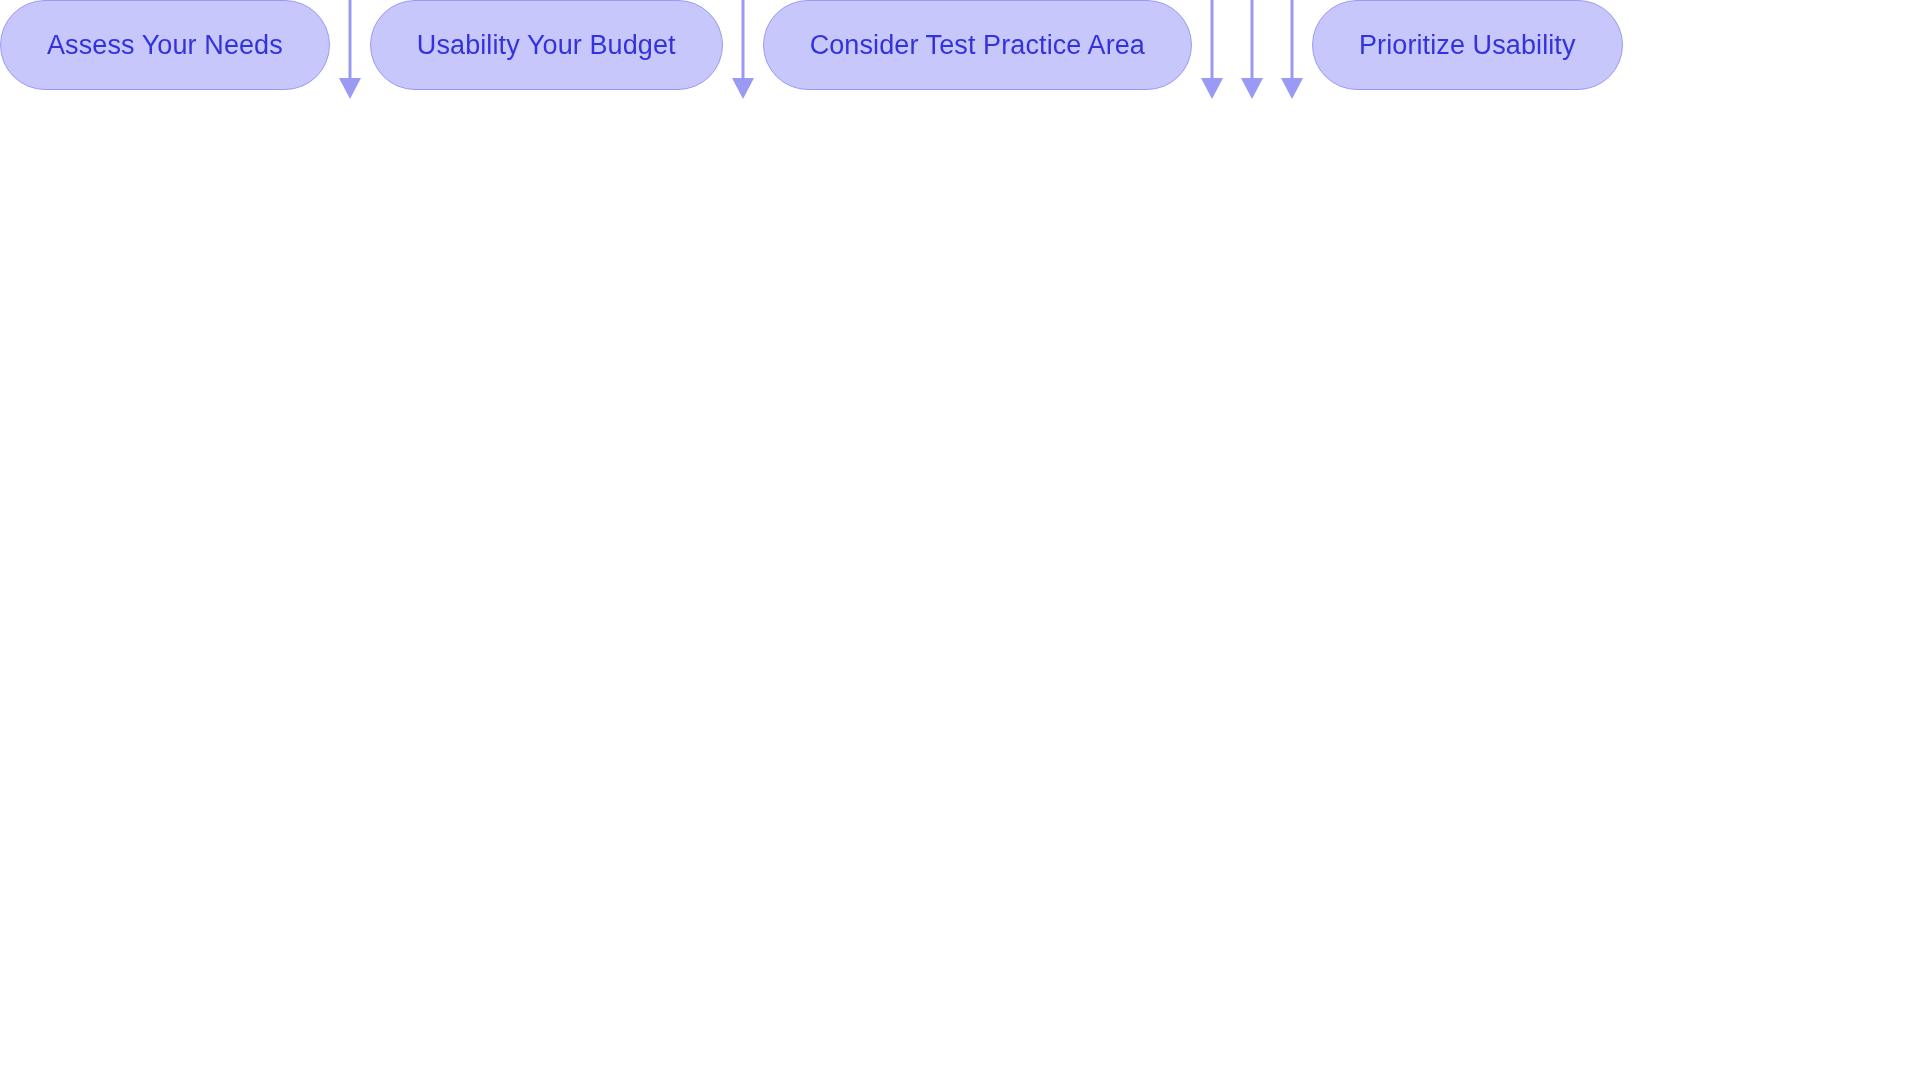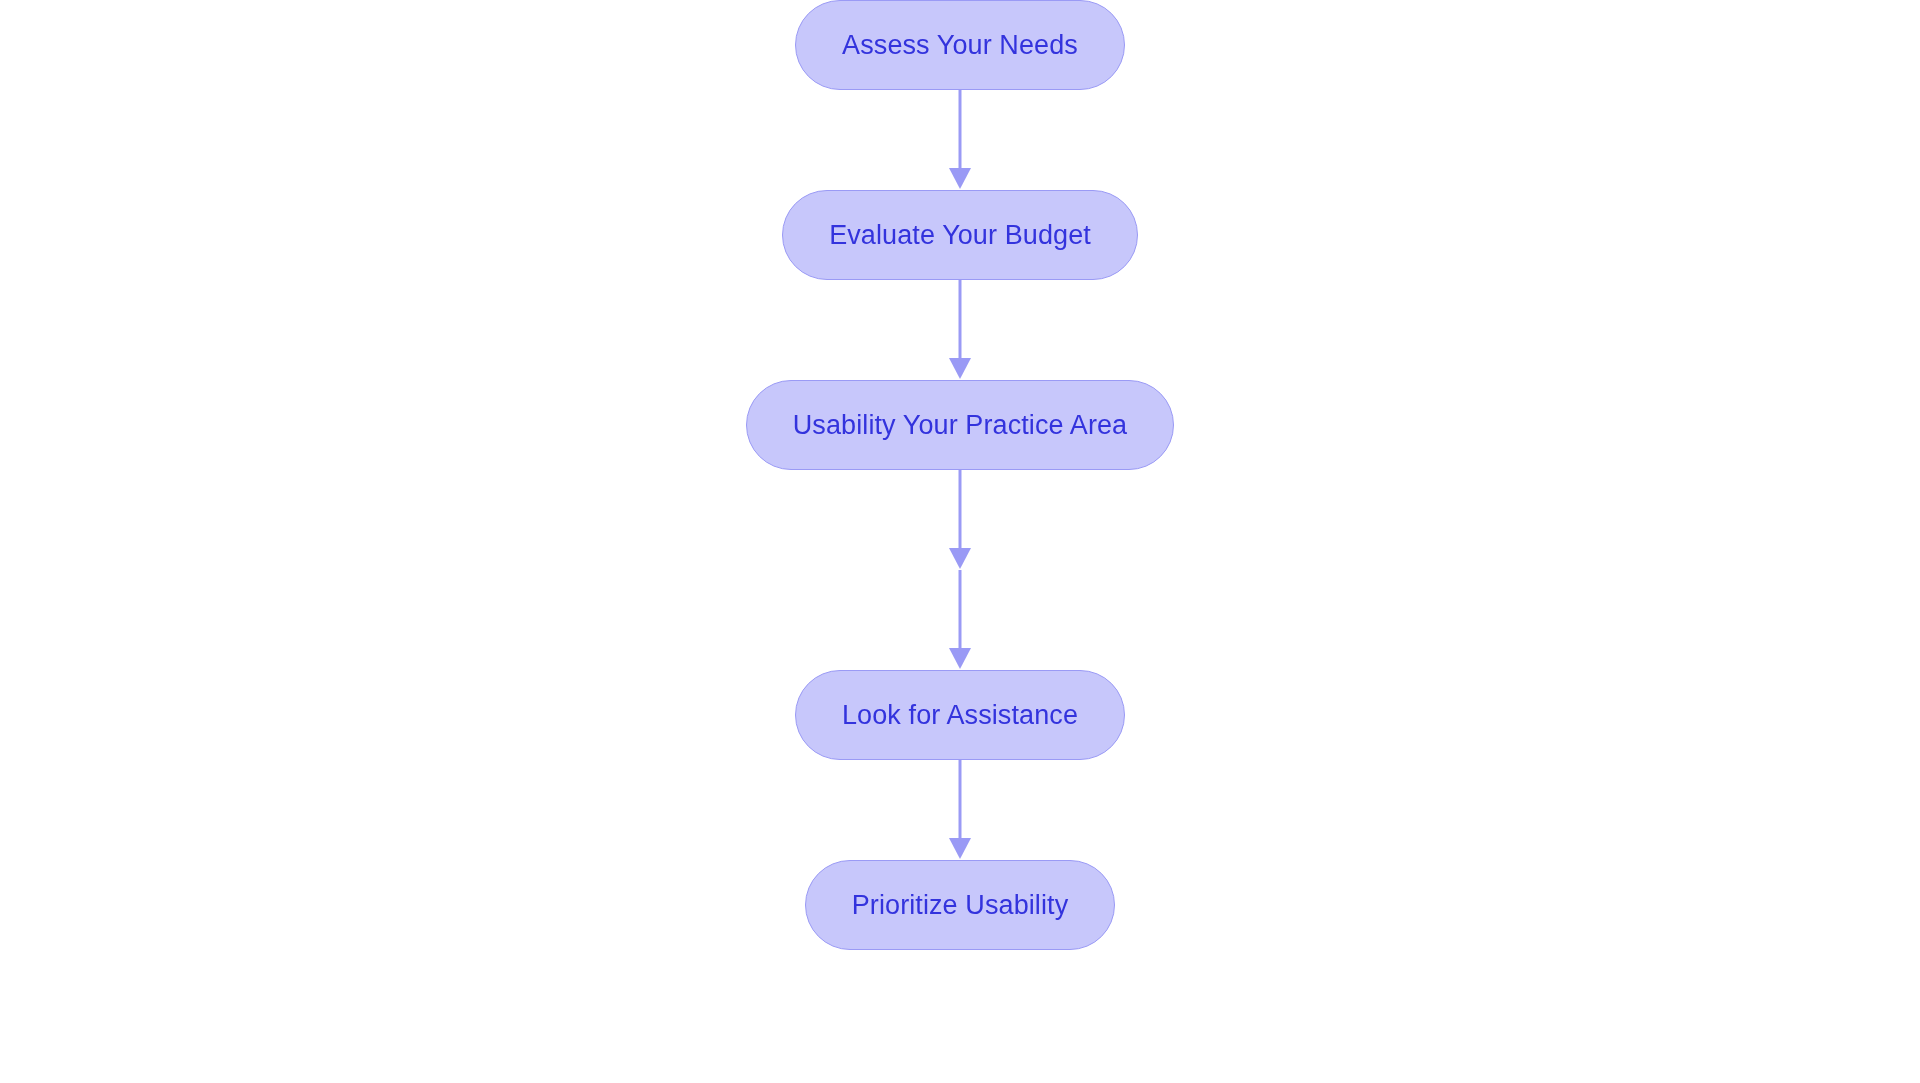--- a/index.html
+++ b/index.html
@@ -20,22 +20,22 @@
     height: 1083px;
     background: #ffffff;
   }
   .flow-column {
     position: absolute;
     left: 0;
     top: 0;
     width: 1920px;
     height: 1083px;
     display: flex;
-    flex-direction: column;
-    align-items: center;
+    flex-direction: row;
+    align-items: flex-start;
     justify-content: flex-start;
   }
   .node {
     box-sizing: border-box;
     height: 90px;
     display: flex;
     align-items: center;
     justify-content: center;
     background: #c7c7fb;
     border: 1.4px solid #9a9af5;
@@ -74,52 +74,49 @@
     </div>
 
     <div class="connector">
       <svg viewBox="0 0 40 100" xmlns="http://www.w3.org/2000/svg">
         <line x1="20" y1="0" x2="20" y2="78" stroke="#9a9af5" stroke-width="3"></line>
         <polygon points="9,78 31,78 20,99" fill="#9a9af5"></polygon>
       </svg>
     </div>
 
     <div class="node">
-      <span class="node-label">Evaluate Your Budget</span>
+      <span class="node-label">Usability Your Budget</span>
     </div>
 
     <div class="connector">
       <svg viewBox="0 0 40 100" xmlns="http://www.w3.org/2000/svg">
         <line x1="20" y1="0" x2="20" y2="78" stroke="#9a9af5" stroke-width="3"></line>
         <polygon points="9,78 31,78 20,99" fill="#9a9af5"></polygon>
       </svg>
     </div>
 
     <div class="node">
-      <span class="node-label">Usability Your Practice Area</span>
+      <span class="node-label">Consider Test Practice Area</span>
     </div>
 
     <div class="connector">
       <svg viewBox="0 0 40 100" xmlns="http://www.w3.org/2000/svg">
         <line x1="20" y1="0" x2="20" y2="78" stroke="#9a9af5" stroke-width="3"></line>
         <polygon points="9,78 31,78 20,99" fill="#9a9af5"></polygon>
       </svg>
     </div>
 
 
     <div class="connector">
       <svg viewBox="0 0 40 100" xmlns="http://www.w3.org/2000/svg">
         <line x1="20" y1="0" x2="20" y2="78" stroke="#9a9af5" stroke-width="3"></line>
         <polygon points="9,78 31,78 20,99" fill="#9a9af5"></polygon>
       </svg>
     </div>
 
-    <div class="node">
-      <span class="node-label">Look for Assistance</span>
-    </div>
 
     <div class="connector">
       <svg viewBox="0 0 40 100" xmlns="http://www.w3.org/2000/svg">
         <line x1="20" y1="0" x2="20" y2="78" stroke="#9a9af5" stroke-width="3"></line>
         <polygon points="9,78 31,78 20,99" fill="#9a9af5"></polygon>
       </svg>
     </div>
 
     <div class="node">
       <span class="node-label">Prioritize Usability</span>

